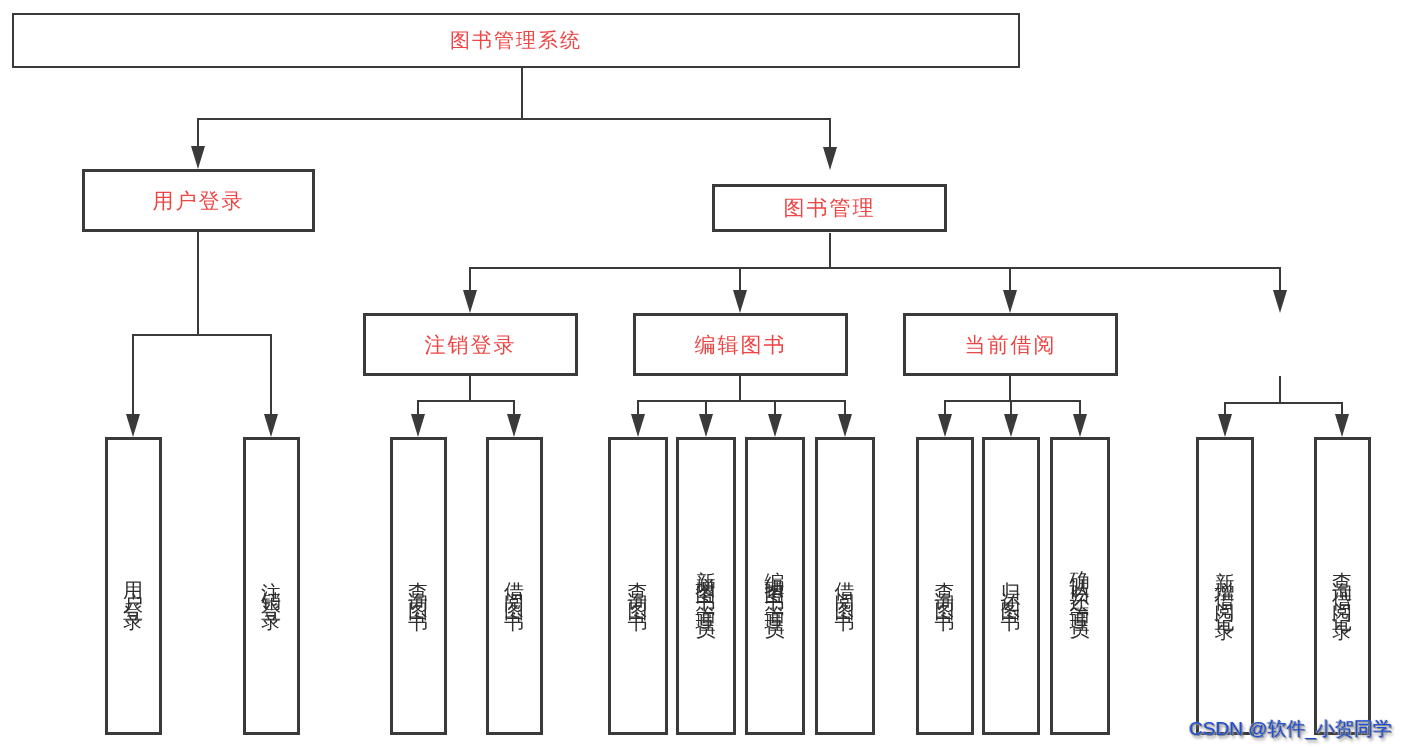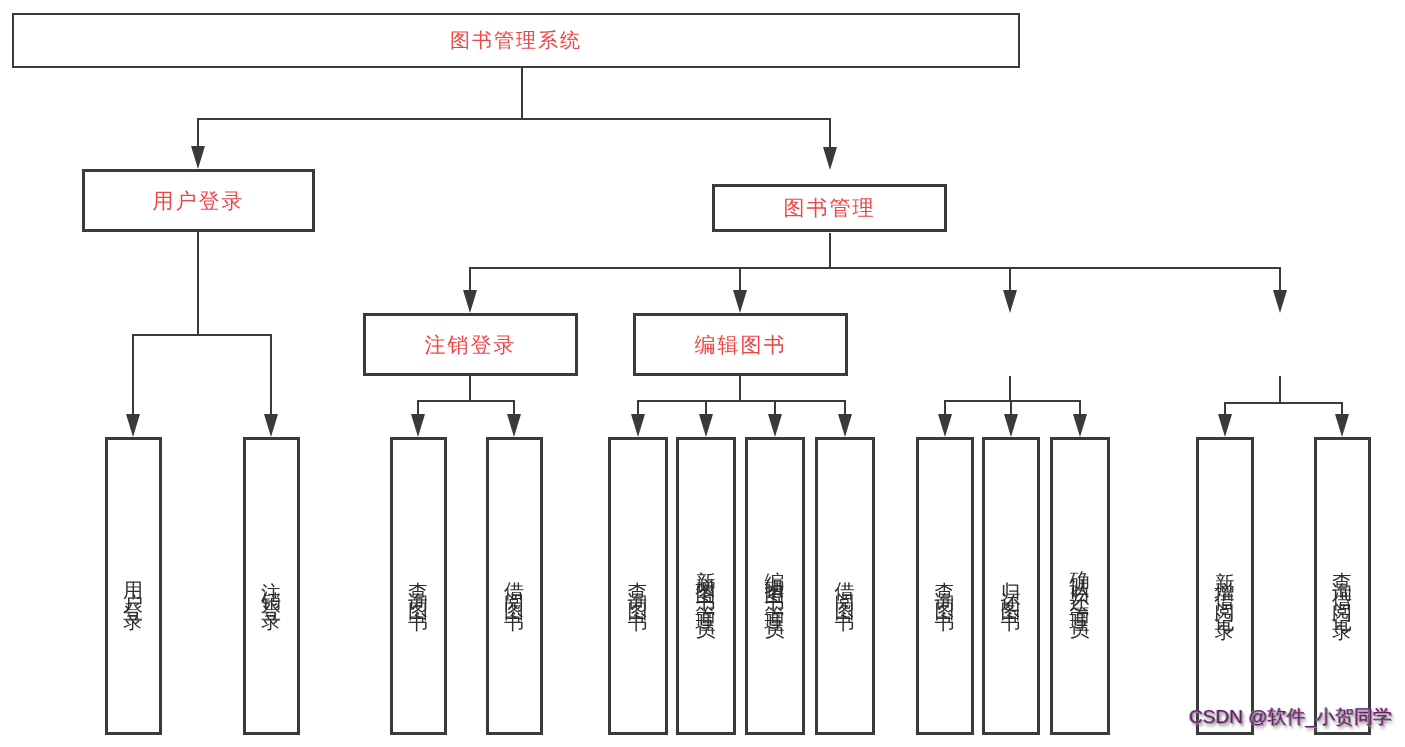--- a/index.html
+++ b/index.html
@@ -69,23 +69,23 @@
     height: 0;
     border-left: 7px solid transparent;
     border-right: 7px solid transparent;
     border-top: 23px solid #3a3a3a;
     z-index: 1;
   }
   
   .watermark {
     position: absolute;
     right: 13px;
-    bottom: 17px;
+    bottom: 5px;
     font-size: 19px;
-    color: #701a75;
+    color: #1d4ed8;
     text-shadow: 1px 1px 0 #8f8f8f, 2px 3px 3px rgba(110,110,110,0.85), -1px 0 1px #aaaaaa;
     z-index: 5;
     white-space: nowrap;
   }
 </style>
 </head>
 <body>
 
 <div id="canvas">
 
@@ -102,20 +102,23 @@
   </div>
 
   <div class="node" style="left:363px; top:313px; width:215px; height:63px;">
     <span class="lbl">注销登录</span>
   </div>
 
   <div class="node" style="left:633px; top:313px; width:215px; height:63px;">
     <span class="lbl">编辑图书</span>
   </div>
 
+  <div class="node" style="left:903px; top:313px; width:215px; height:63px;">
+    <span class="lbl">当前借阅</span>
+  </div>
 
 
   <div class="leaf" style="left:105px; width:57px;">
     <span class="vtext">用户登录</span>
   </div>
   <div class="leaf" style="left:243px; width:57px;">
     <span class="vtext">注销登录</span>
   </div>
 
   <div class="leaf" style="left:390px; width:57px;">

